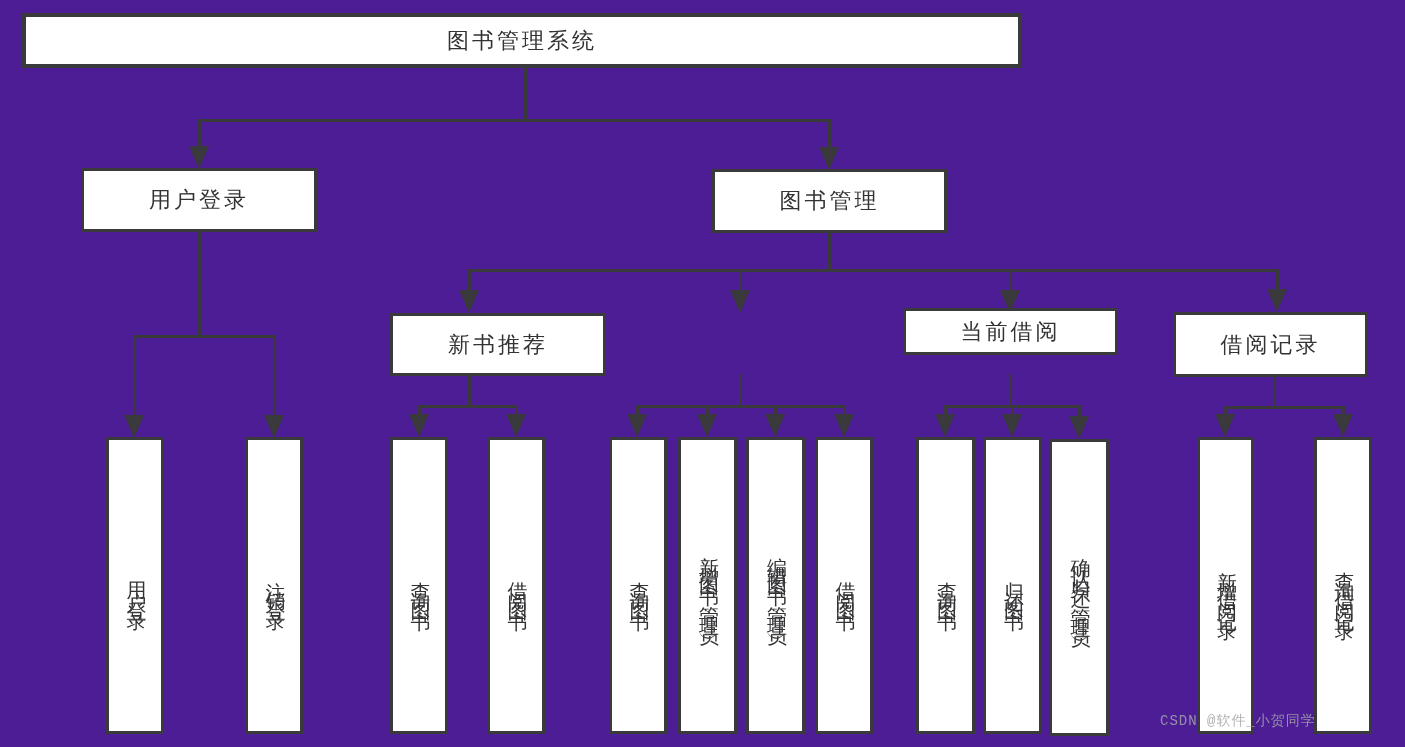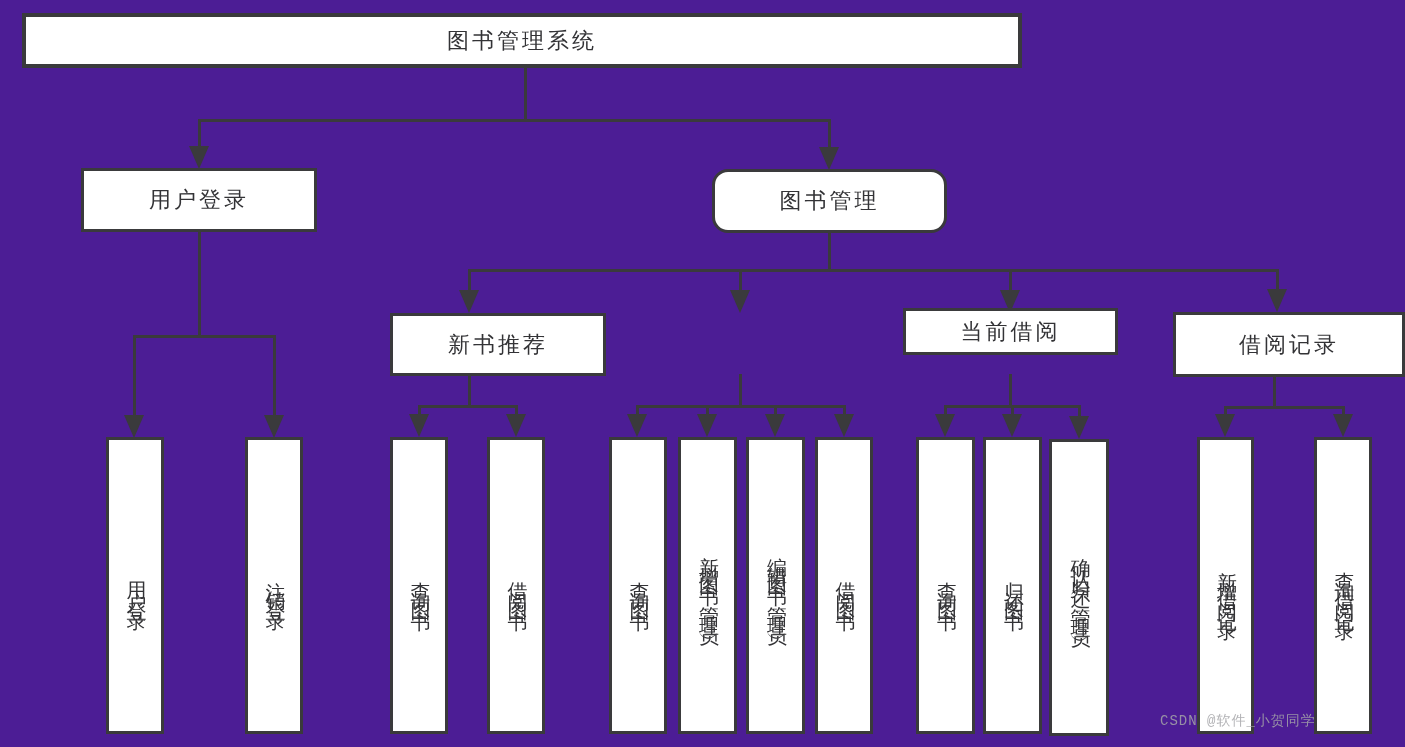--- a/index.html
+++ b/index.html
@@ -77,34 +77,34 @@
 <div id="canvas">
 
   <div class="box root" style="left:22px; top:13px; width:1000px; height:55px;">
     <span>图书管理系统</span>
   </div>
 
   <div class="box" style="left:81px; top:168px; width:236px; height:64px;">
     <span>用户登录</span>
   </div>
 
-  <div class="box" style="left:712px; top:169px; width:235px; height:64px;border-radius:16px;">
+  <div class="box" style="left:712px; top:169px; width:235px; height:64px;">
     <span>图书管理</span>
   </div>
 
   <div class="box" style="left:362px; top:313px; width:216px; height:63px;margin-left:28px;">
     <span>新书推荐</span>
   </div>
 
 
   <div class="box" style="left:903px; top:308px; width:215px; height:47px;">
     <span>当前借阅</span>
   </div>
 
-  <div class="box" style="left:1173px; top:312px; width:232px; height:65px;">
+  <div class="box" style="left:1173px; top:312px; width:195px; height:65px;">
     <span>借阅记录</span>
   </div>
 
   <div class="leaf" style="left:106px; top:437px; width:58px; height:297px;">
     <span>用户登录</span>
   </div>
   <div class="leaf" style="left:245px; top:437px; width:58px; height:297px;">
     <span>注销登录</span>
   </div>
 

